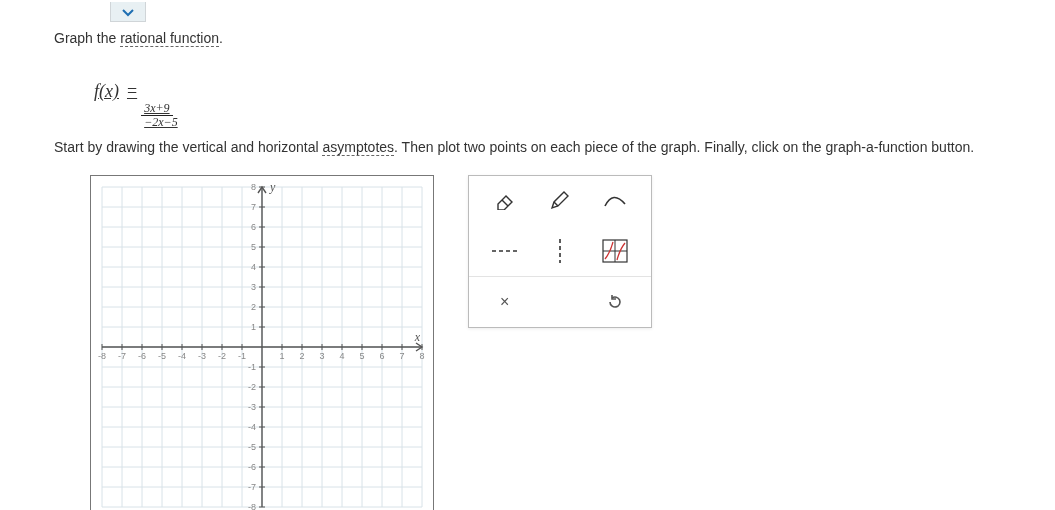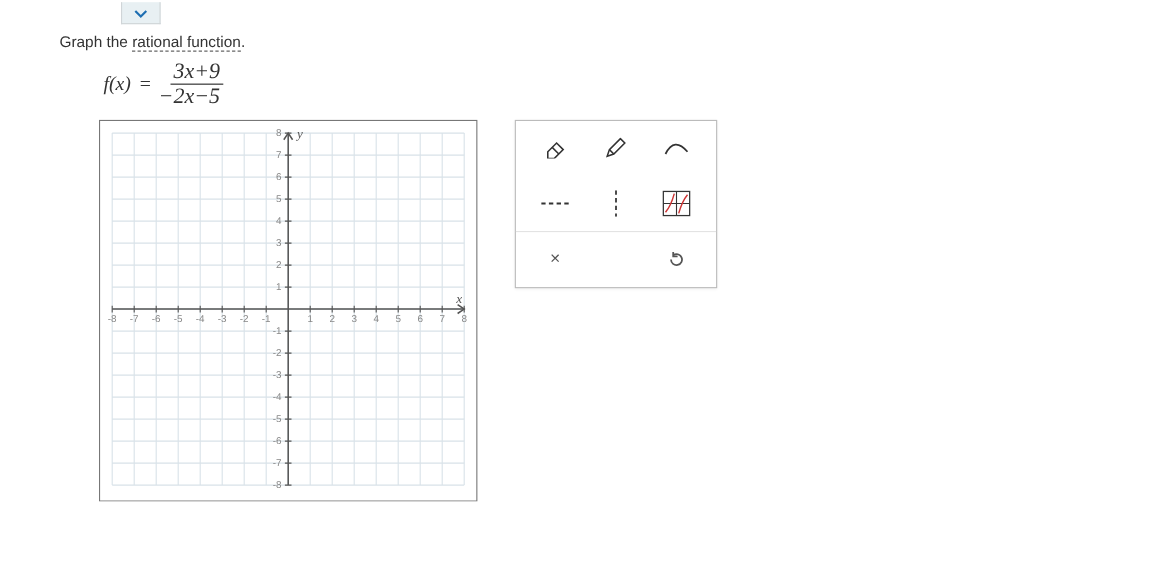--- a/index.html
+++ b/index.html
@@ -33,29 +33,31 @@
       margin-bottom: 8px;
     }
     .term { border-bottom: 1px dashed #666; }
     .formula {
       margin: 6px 0 10px 40px;
       font-family: 'Times New Roman', serif;
       font-style: italic;
       font-size: 18px;
       display: flex;
       align-items: center;
+      text-decoration: underline;
     }
     .fx { margin-right: 4px; }
     .eq { margin: 0 4px; font-style: normal; }
     .frac {
       display: inline-flex;
       flex-direction: column;
-      align-items: flex-end;
-      font-size: 20px;
+      align-items: flex-start;
+      font-size: 12px;
       line-height: 1.1;
+      margin-top: 48px;
     }
     .num { border-bottom: 1.5px solid #222; padding: 0 3px; }
     .den { padding: 0 3px; }
     .prompt-line2 { margin-bottom: 20px; }
     .work-row {
       display: flex;
       align-items: flex-start;
       gap: 34px;
       padding-left: 36px;
     }
@@ -110,20 +112,23 @@
 
   <div class="formula">
     <span class="fx">f(x)</span>
     <span class="eq">=</span>
     <span class="frac">
       <span class="num">3x+9</span>
       <span class="den">−2x−5</span>
     </span>
   </div>
 
+  <p class="prompt-line2">
+    <span>Start by drawing the vertical and horizontal </span><span class="term">asymptotes</span><span>. Then plot two points on each piece of the graph. Finally, click on the graph-a-function button.</span>
+  </p>
 
   <div class="work-row">
     <div class="graph-wrap">
       <svg id="graph-svg" width="330" height="330" viewBox="0 0 330 330">
           <line x1="5" y1="325" x2="5" y2="5" stroke="#d8e2e8" stroke-width="1"></line>
           <line x1="25" y1="325" x2="25" y2="5" stroke="#d8e2e8" stroke-width="1"></line>
           <line x1="45" y1="325" x2="45" y2="5" stroke="#d8e2e8" stroke-width="1"></line>
           <line x1="65" y1="325" x2="65" y2="5" stroke="#d8e2e8" stroke-width="1"></line>
           <line x1="85" y1="325" x2="85" y2="5" stroke="#d8e2e8" stroke-width="1"></line>
           <line x1="105" y1="325" x2="105" y2="5" stroke="#d8e2e8" stroke-width="1"></line>

